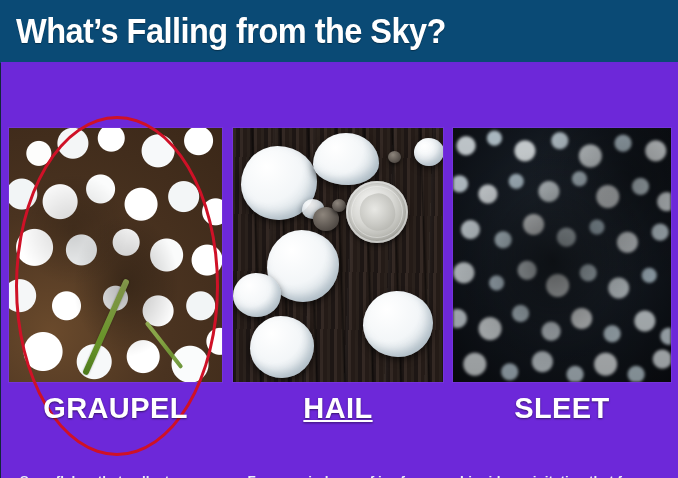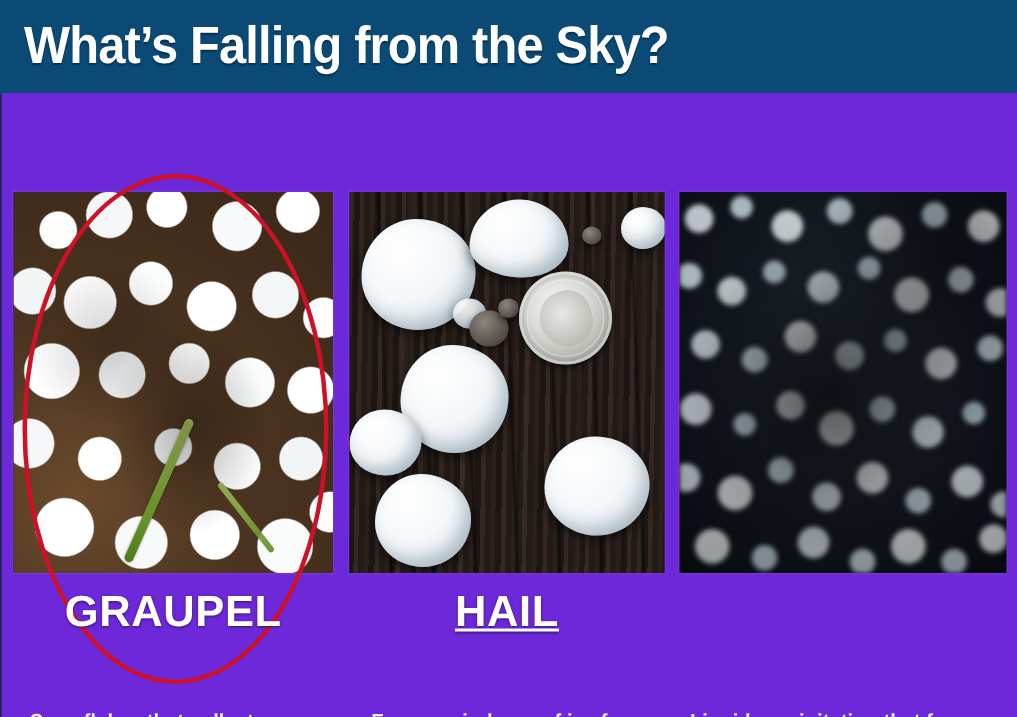--- a/index.html
+++ b/index.html
@@ -341,19 +341,20 @@
     <div class="panel" id="panel-sleet">
       <div class="photo sleet-bg"></div>
       <div class="photo sleet-pellets"></div>
       <div class="photo sleet-vignette"></div>
     </div>
 
     <div class="annotation-ellipse"></div>
 
     <div class="cat-label" id="label-graupel">GRAUPEL</div>
     <div class="cat-label" id="label-hail">HAIL</div>
+    <div class="cat-label" id="label-sleet">SLEET</div>
 
     <div class="caption" id="caption-graupel">Snowflakes that collect super-cooled water droplets on its surface</div>
     <div class="caption" id="caption-hail">Frozen raindrops of ice from thunderstorms</div>
     <div class="caption" id="caption-sleet">Liquid precipitation that freezes before reaching the ground</div>
 
   </div>
 </div>
 
 </body></html>

